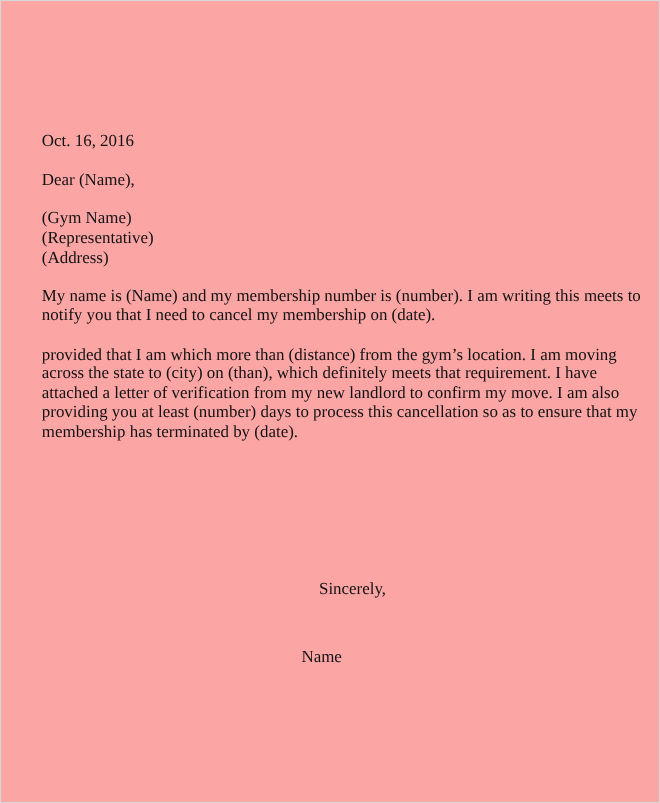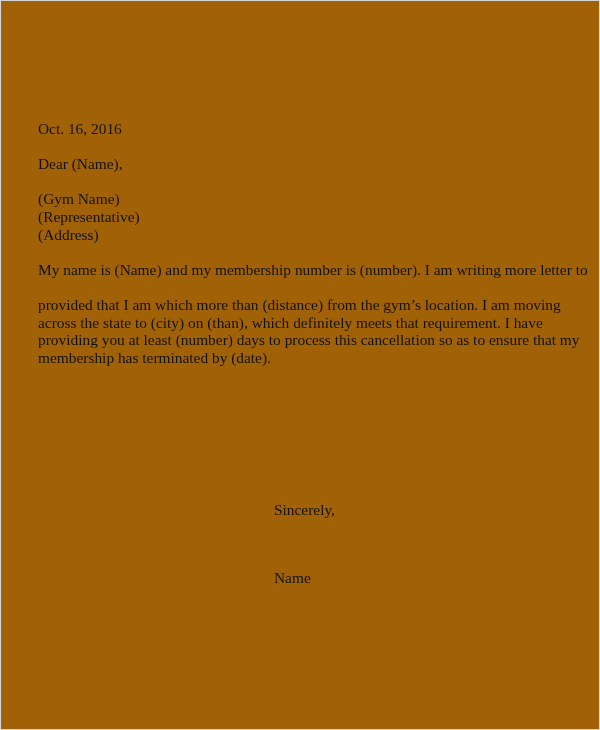--- a/index.html
+++ b/index.html
@@ -13,21 +13,21 @@
       position: relative;
       overflow: hidden;
     }
     .page {
       position: absolute;
       left: 0;
       top: 0;
       width: 598px;
       height: 728px;
       border: 1px solid #d6d6d6;
-      background: #a16207;
+      background: #fca5a5;
     }
     .letter {
       position: absolute;
       left: 37px;
       top: 119px;
       width: 545px;
       font-family: "Liberation Serif", "DejaVu Serif", serif;
       font-size: 15.4px;
       line-height: 17.6px;
       color: #111111;
@@ -64,29 +64,31 @@
       <span class="line">Dear (Name),</span>
     </div>
 
     <div class="block">
       <span class="line">(Gym Name)</span>
       <span class="line">(Representative)</span>
       <span class="line">(Address)</span>
     </div>
 
     <div class="block">
-      <span class="line">My name is (Name) and my membership number is (number). I am writing more letter to</span>
+      <span class="line">My name is (Name) and my membership number is (number). I am writing this meets to</span>
+      <span class="line">notify you that I need to cancel my membership on (date).</span>
     </div>
 
     <div class="block">
       <span class="line">provided that I am which more than (distance) from the gym’s location. I am moving</span>
       <span class="line">across the state to (city) on (than), which definitely meets that requirement. I have</span>
+      <span class="line">attached a letter of verification from my new landlord to confirm my move. I am also</span>
       <span class="line">providing you at least (number) days to process this cancellation so as to ensure that my</span>
       <span class="line">membership has terminated by (date).</span>
     </div>
 
 
   </div>
 
-  <div class="closing" style="top: 500px;">Sincerely,</div>
-  <div class="closing" style="top: 568px;">Name</div>
+  <div class="closing" style="top: 526px; margin-left: 16px;">Sincerely,</div>
+  <div class="closing" style="top: 588px;">Name</div>
 
 </div>
 
 </body></html>

